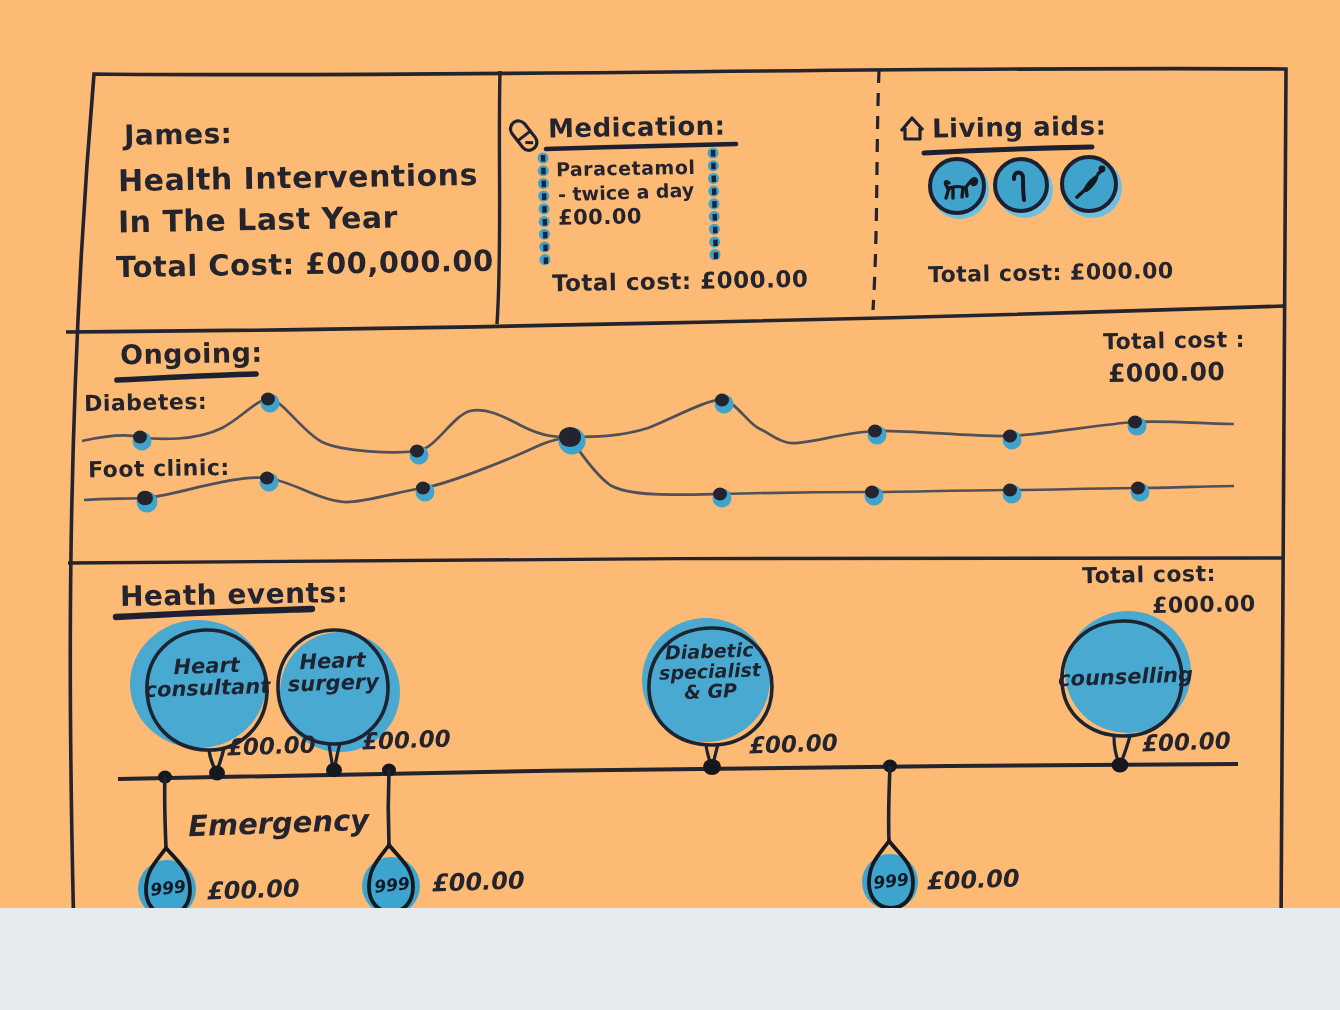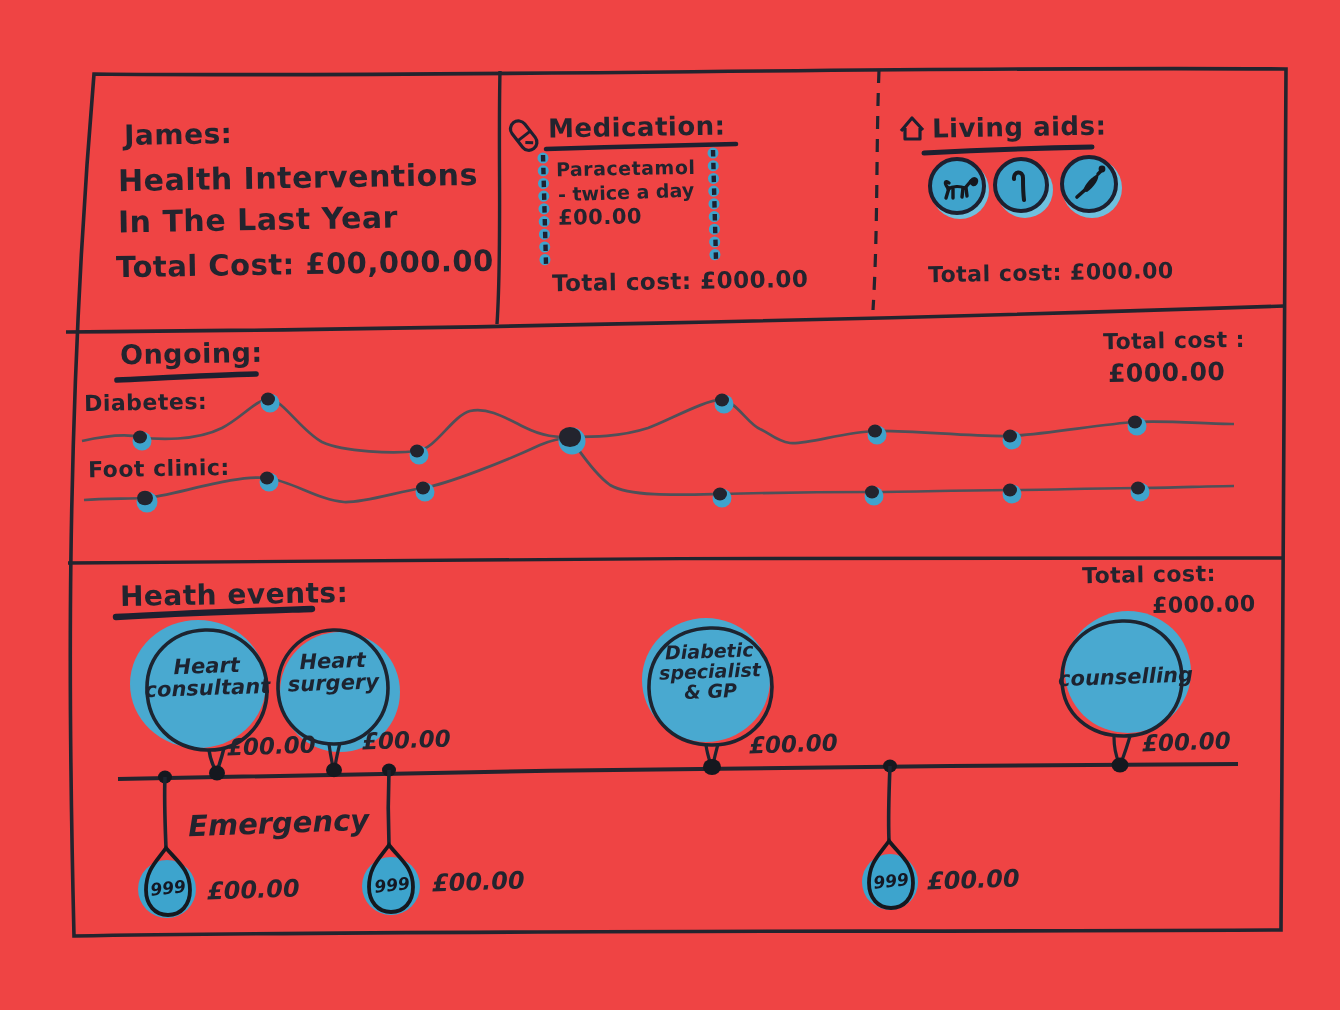--- a/index.html
+++ b/index.html
@@ -1,16 +1,16 @@
 <!DOCTYPE html>
 <html><head>
 <meta charset="utf-8">
 <style>
   html,body{margin:0;padding:0;background:#e7ebee;}
-  #canvas{position:relative;width:1340px;height:1010px;background:#ef4444;overflow:hidden;
+  #canvas{position:relative;width:1340px;height:908px;background:#fdba74;overflow:hidden;
           font-family:"DejaVu Sans",sans-serif;color:#23242e;text-decoration:underline;}
   #sketch{position:absolute;left:0;top:0;}
   .t{position:absolute;white-space:nowrap;color:#23242e;}
   .marker{font-weight:700;letter-spacing:.5px;transform:rotate(-1deg);}
   .script{font-style:italic;font-weight:700;transform:rotate(-2deg);}
   .balloon-label{position:absolute;text-align:center;font-style:italic;font-weight:700;
                  line-height:1.05;white-space:normal;transform:rotate(-2deg);color:#1d2330;}
   .cost{font-style:italic;font-weight:700;transform:rotate(-2deg);}
   .nine{position:absolute;text-align:center;font-style:italic;font-weight:700;color:#141824;
         transform:rotate(-6deg);}

